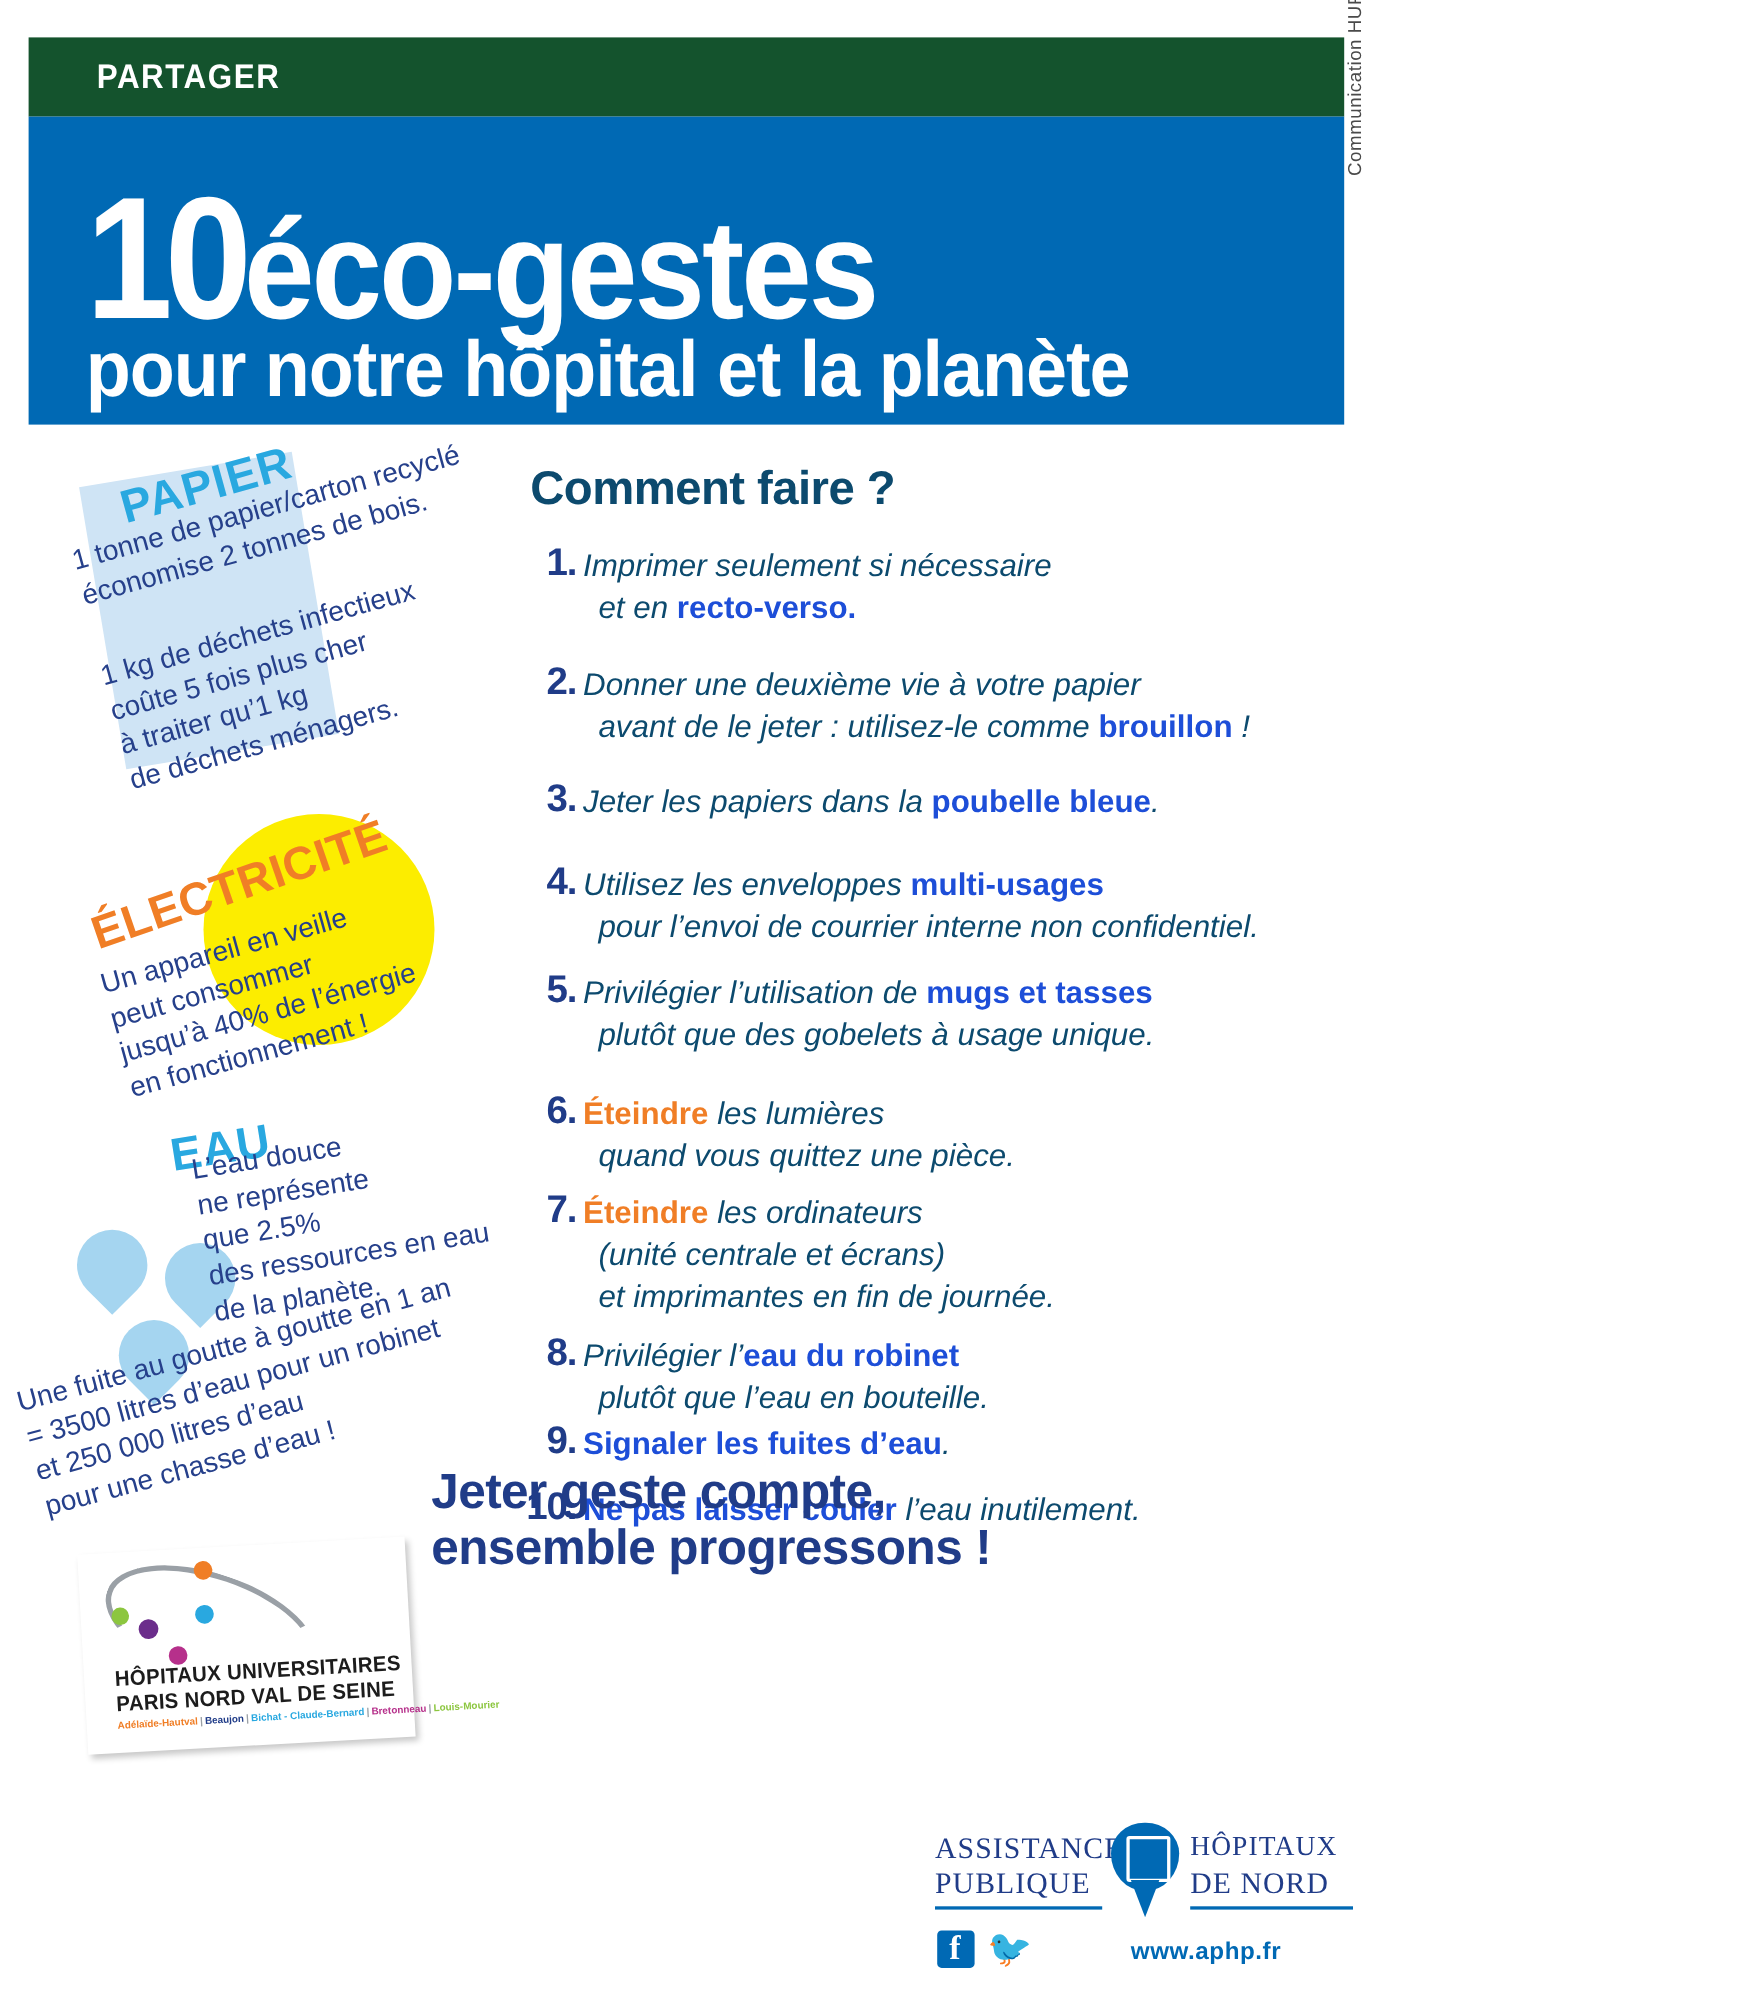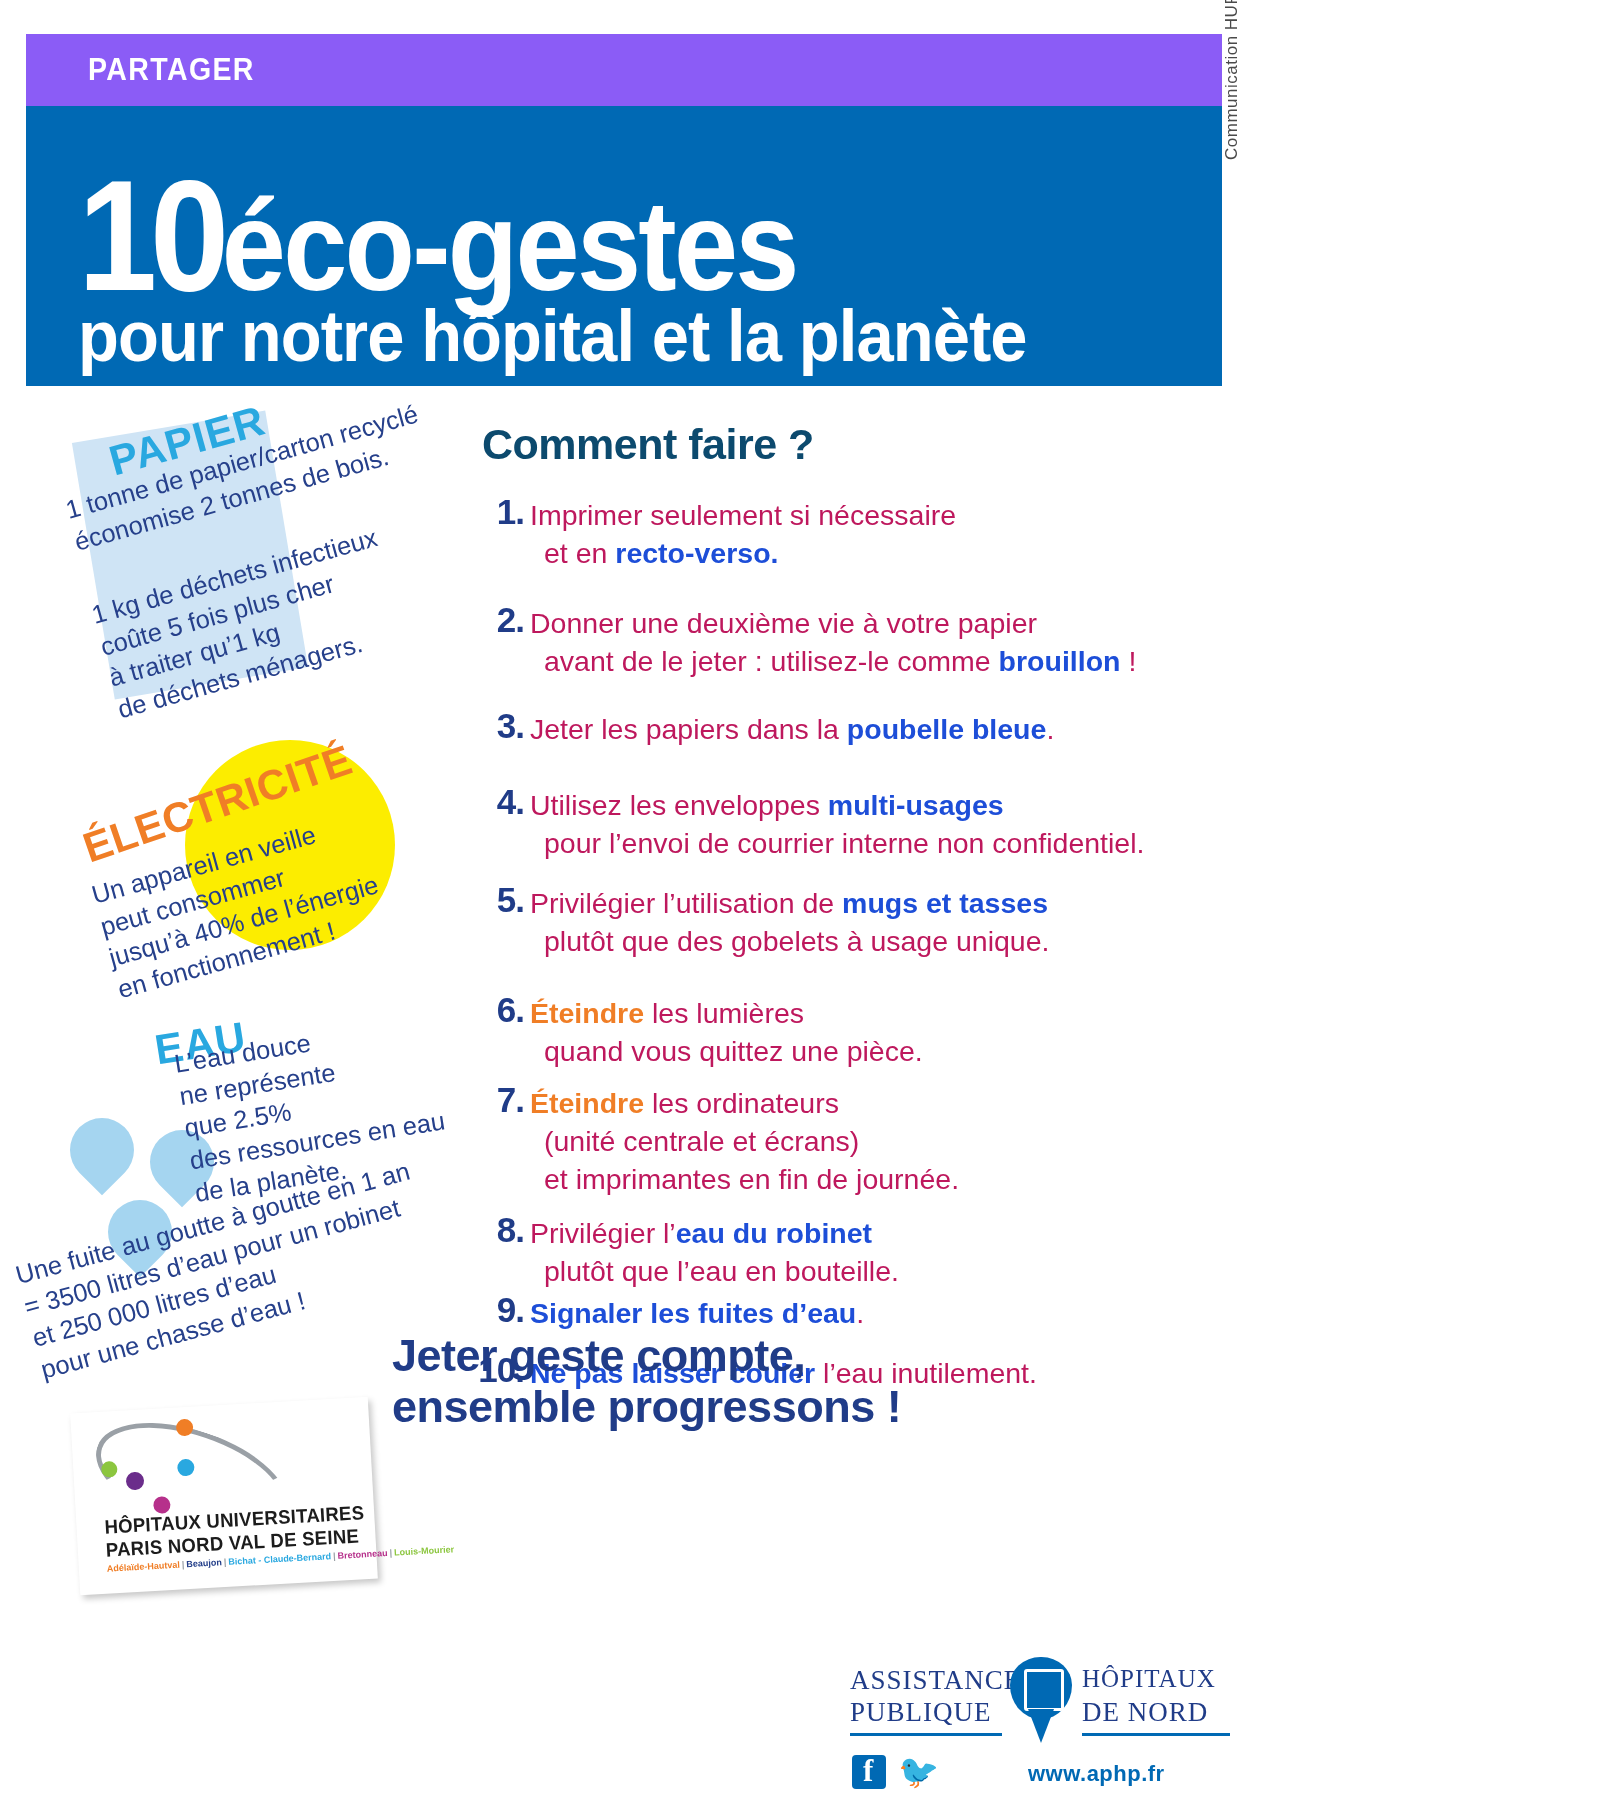--- a/index.html
+++ b/index.html
@@ -22,21 +22,21 @@
     left: 26px;
     top: 34px;
     width: 1196px;
     height: 352px;
   }
   #partager-bar {
     position: absolute;
     left: 0; top: 0;
     width: 1196px;
     height: 72px;
-    background: #8b5cf6;
+    background: #14532d;
   }
   #partager-label {
     position: absolute;
     left: 62px;
     top: 18px;
     color: #ffffff;
     font-size: 31px;
     font-weight: bold;
     letter-spacing: 1.5px;
     font-family: "Liberation Sans Narrow", "Liberation Sans", sans-serif;
@@ -235,21 +235,21 @@
     position: absolute;
     left: 60px;
     top: 5px;
     font-size: 28.5px;
     line-height: 1.33;
     color: #1c1c1c;
     font-weight: normal;
   }
   .step-text .hl-blue  { color: #1d4ed8; font-weight: bold; }
   .step-text .hl-orange{ color: #f07e26; font-weight: bold; }
-  .step-text .hl-dark  { color: #be185d; }
+  .step-text .hl-dark  { color: #0c4a6e; font-style: italic; }
   .step-text > div { white-space: nowrap; }
 
   #final-slogan {
     position: absolute;
     left: -78px;
     top: 910px;
     font-size: 45px;
     font-weight: bold;
     line-height: 1.14;
     color: #203c88;

